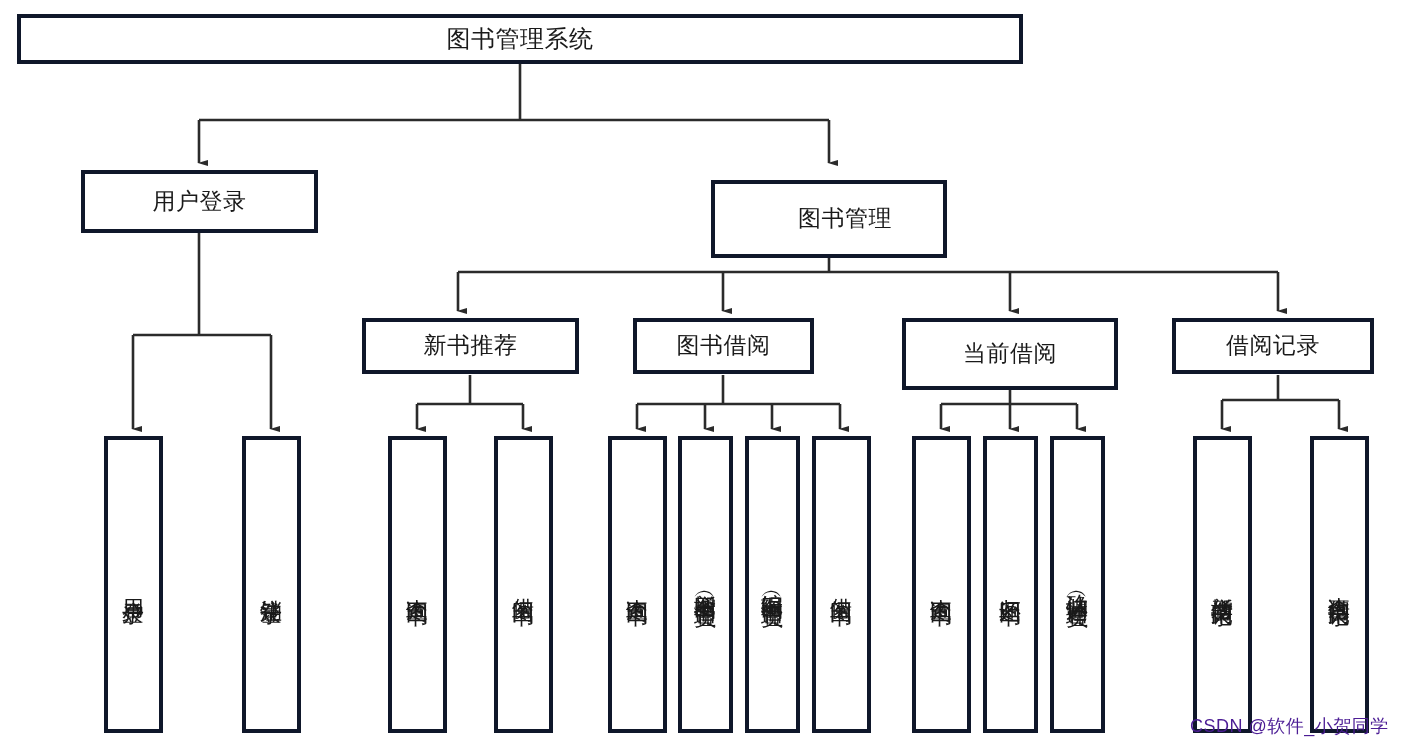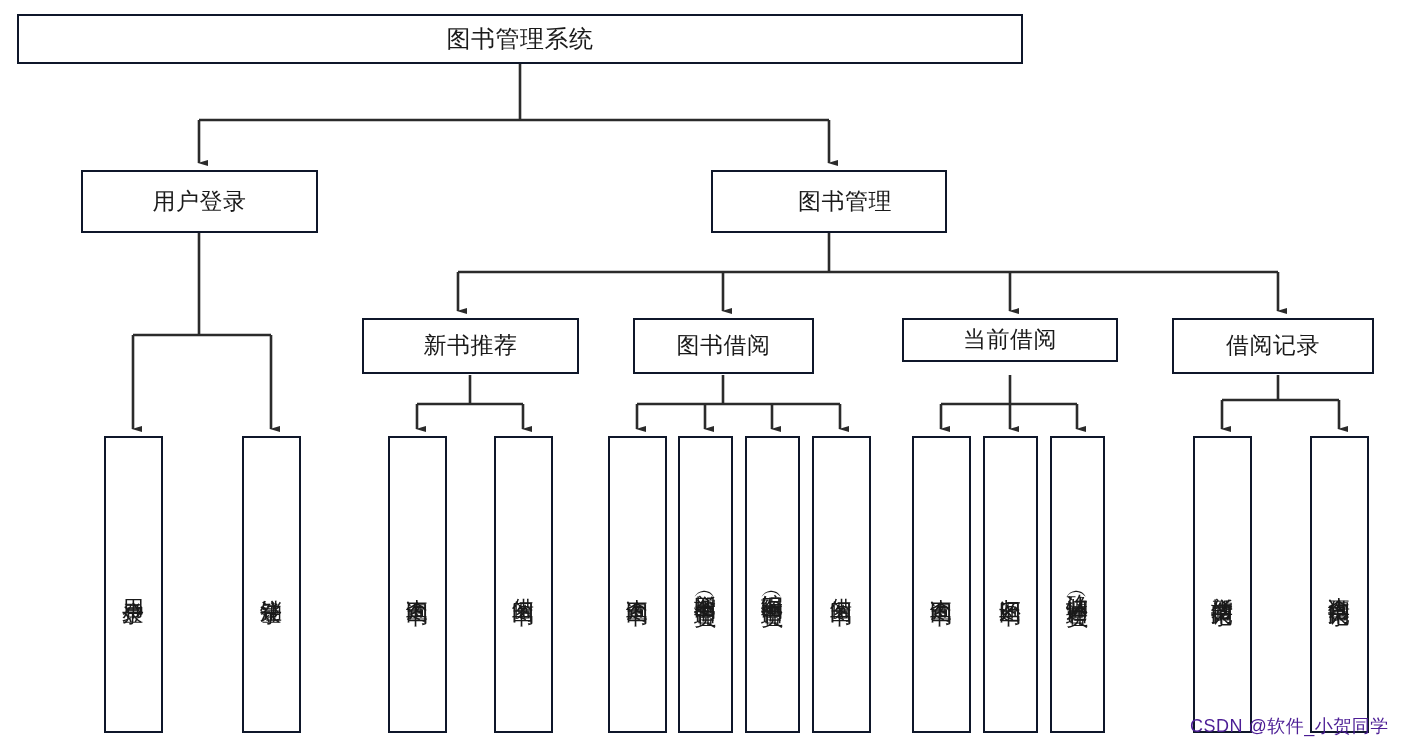--- a/index.html
+++ b/index.html
@@ -21,21 +21,21 @@
     position: absolute;
     left: 0;
     top: 0;
     width: 1405px;
     height: 747px;
     pointer-events: none;
   }
   .node {
     position: absolute;
     box-sizing: border-box;
-    border: 2px solid #0f172a;
+    border: 4px solid #0f172a;
     background: #ffffff;
     display: flex;
     align-items: center;
     justify-content: center;
     color: #1a1a1a;
     z-index: 2;
   }
   .node .label {
     display: block;
     text-align: center;
@@ -129,31 +129,31 @@
     </g>
   </svg>
 
   <div class="node horiz root" style="left:17px; top:14px; width:1006px; height:50px;">
     <span class="label">图书管理系统</span>
   </div>
 
   <div class="node horiz" style="left:81px; top:170px; width:237px; height:63px;">
     <span class="label">用户登录</span>
   </div>
-  <div class="node horiz" style="left:711px; top:170px; width:236px; height:63px;padding-left:32px;">
+  <div class="node horiz" style="left:711px; top:180px; width:236px; height:78px;padding-left:32px;">
     <span class="label">图书管理</span>
   </div>
 
   <div class="node horiz" style="left:633px; top:318px; width:181px; height:56px;">
     <span class="label">图书借阅</span>
   </div>
   <div class="node horiz" style="left:362px; top:318px; width:217px; height:56px;">
     <span class="label">新书推荐</span>
   </div>
-  <div class="node horiz" style="left:902px; top:318px; width:216px; height:44px;justify-content:center;">
+  <div class="node horiz" style="left:902px; top:318px; width:216px; height:72px;justify-content:center;">
     <span class="label">当前借阅</span>
   </div>
   <div class="node horiz" style="left:1172px; top:318px; width:202px; height:56px;">
     <span class="label">借阅记录</span>
   </div>
 
   <div class="node vert" style="left:104px; top:436px; width:59px; height:297px;">
     <span class="label">用户登录</span>
   </div>
   <div class="node vert" style="left:242px; top:436px; width:59px; height:297px;">

